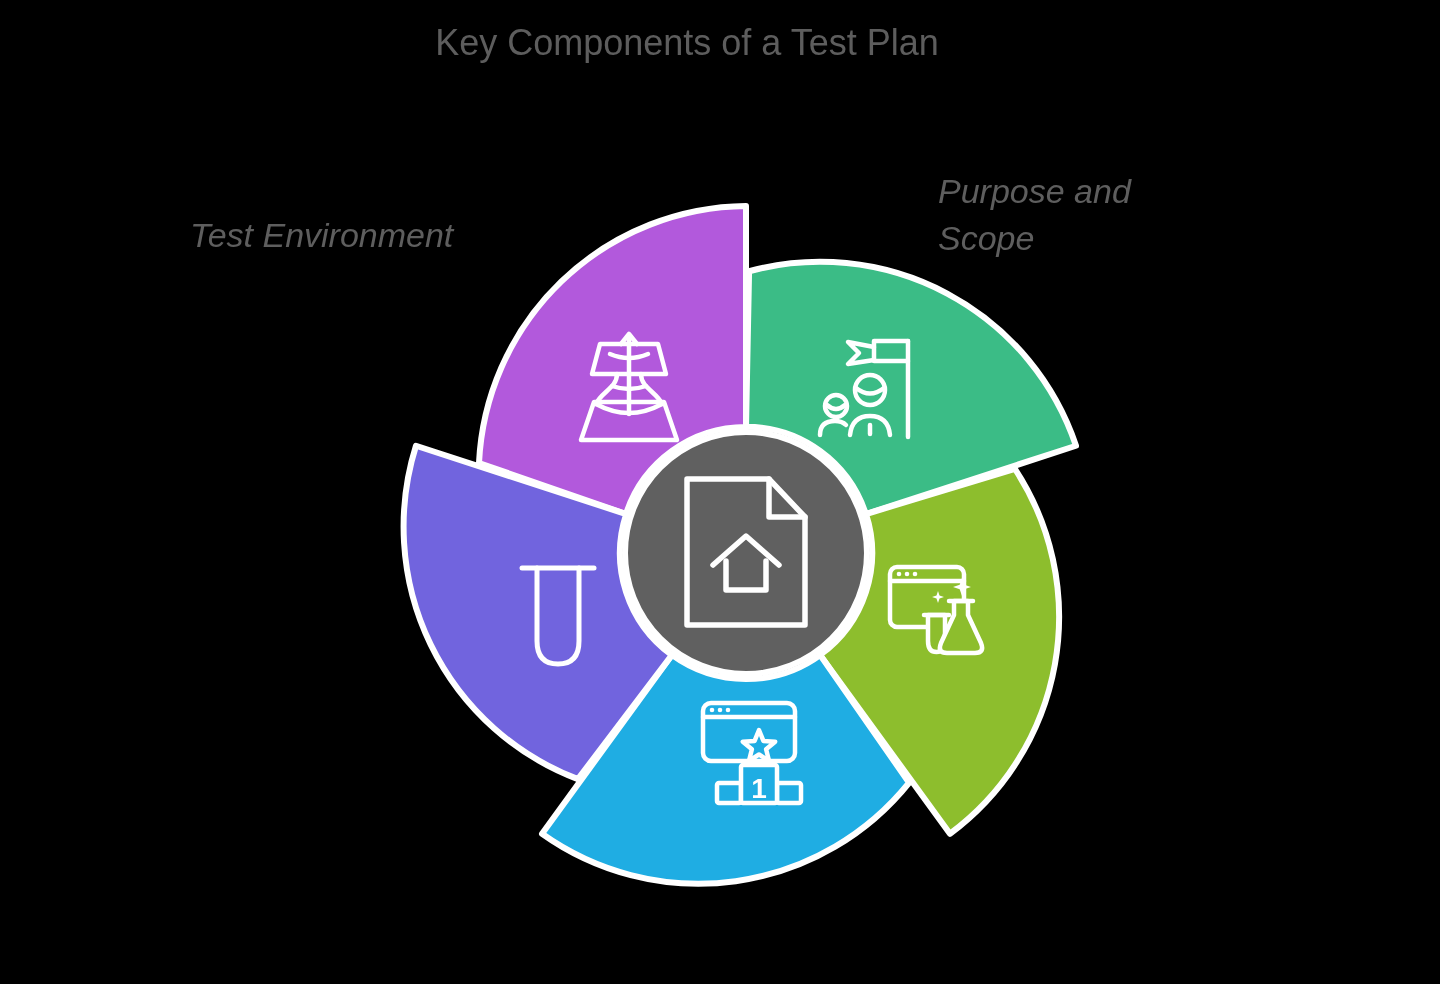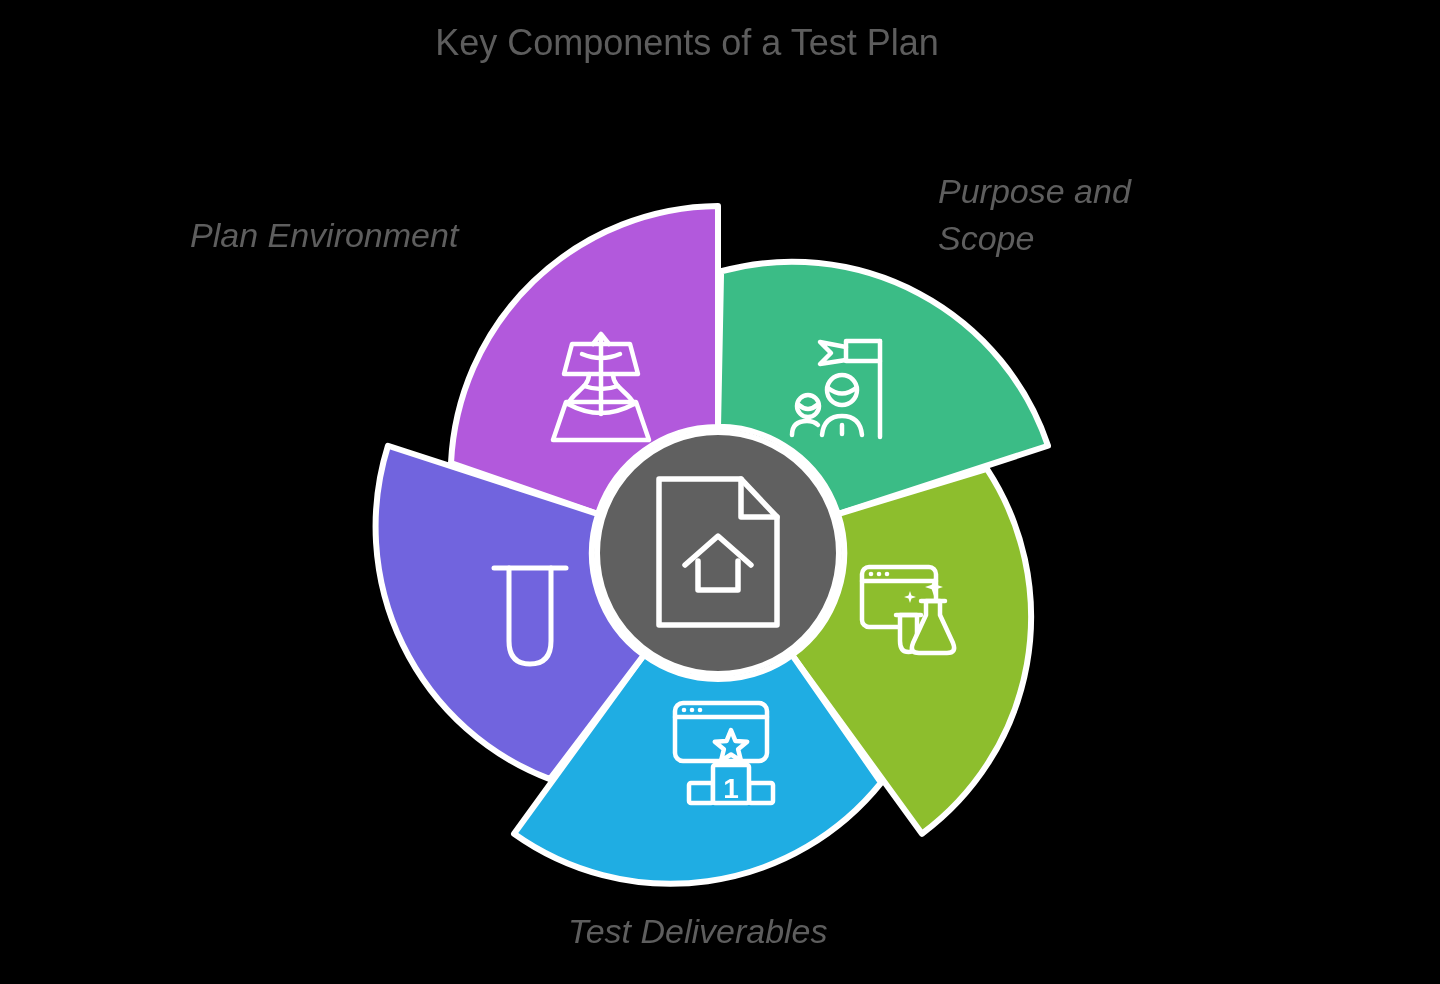--- a/index.html
+++ b/index.html
@@ -3,21 +3,21 @@
 <meta charset="utf-8">
 <style>
   html,body{margin:0;padding:0;}
   body{
     width:1440px;height:984px;
     background:#000000;
     font-family:"Liberation Sans", sans-serif;
     overflow:hidden;
     position:relative;
   }
-  .canvas{position:absolute;inset:0;}
+  .canvas{position:absolute;inset:0;padding-left:28px;}
   .title{
     position:absolute;
     left:687px;top:22px;
     transform:translateX(-50%);
     font-size:36px;
     color:#5d5d5d;
     white-space:nowrap;
   }
   .seg-label{
     position:absolute;
@@ -117,17 +117,16 @@
 
     <circle class="center-ring" cx="718" cy="553" r="121" fill="#606060"></circle>
     <g transform="translate(718,552)">
       <path class="doc-stroke" d="M 23,-73 L -59,-73 L -59,73 L 59,73 L 59,-35 Z"></path>
       <path class="doc-stroke" d="M 23,-73 V -35 H 59"></path>
       <path class="doc-stroke" d="M -33,13 L 0,-16 L 33,13"></path>
       <path class="doc-stroke" d="M -20,9 V 38 H 20 V 9"></path>
     </g>
   </svg>
 
-  <div class="seg-label lbl-environment">Plan Environment</div>
+  <div class="seg-label lbl-environment">Test Environment</div>
   <div class="seg-label lbl-purpose">Purpose and Scope</div>
-  <div class="seg-label lbl-deliverables">Test Deliverables</div>
 
 </div>
 
 </body></html>

